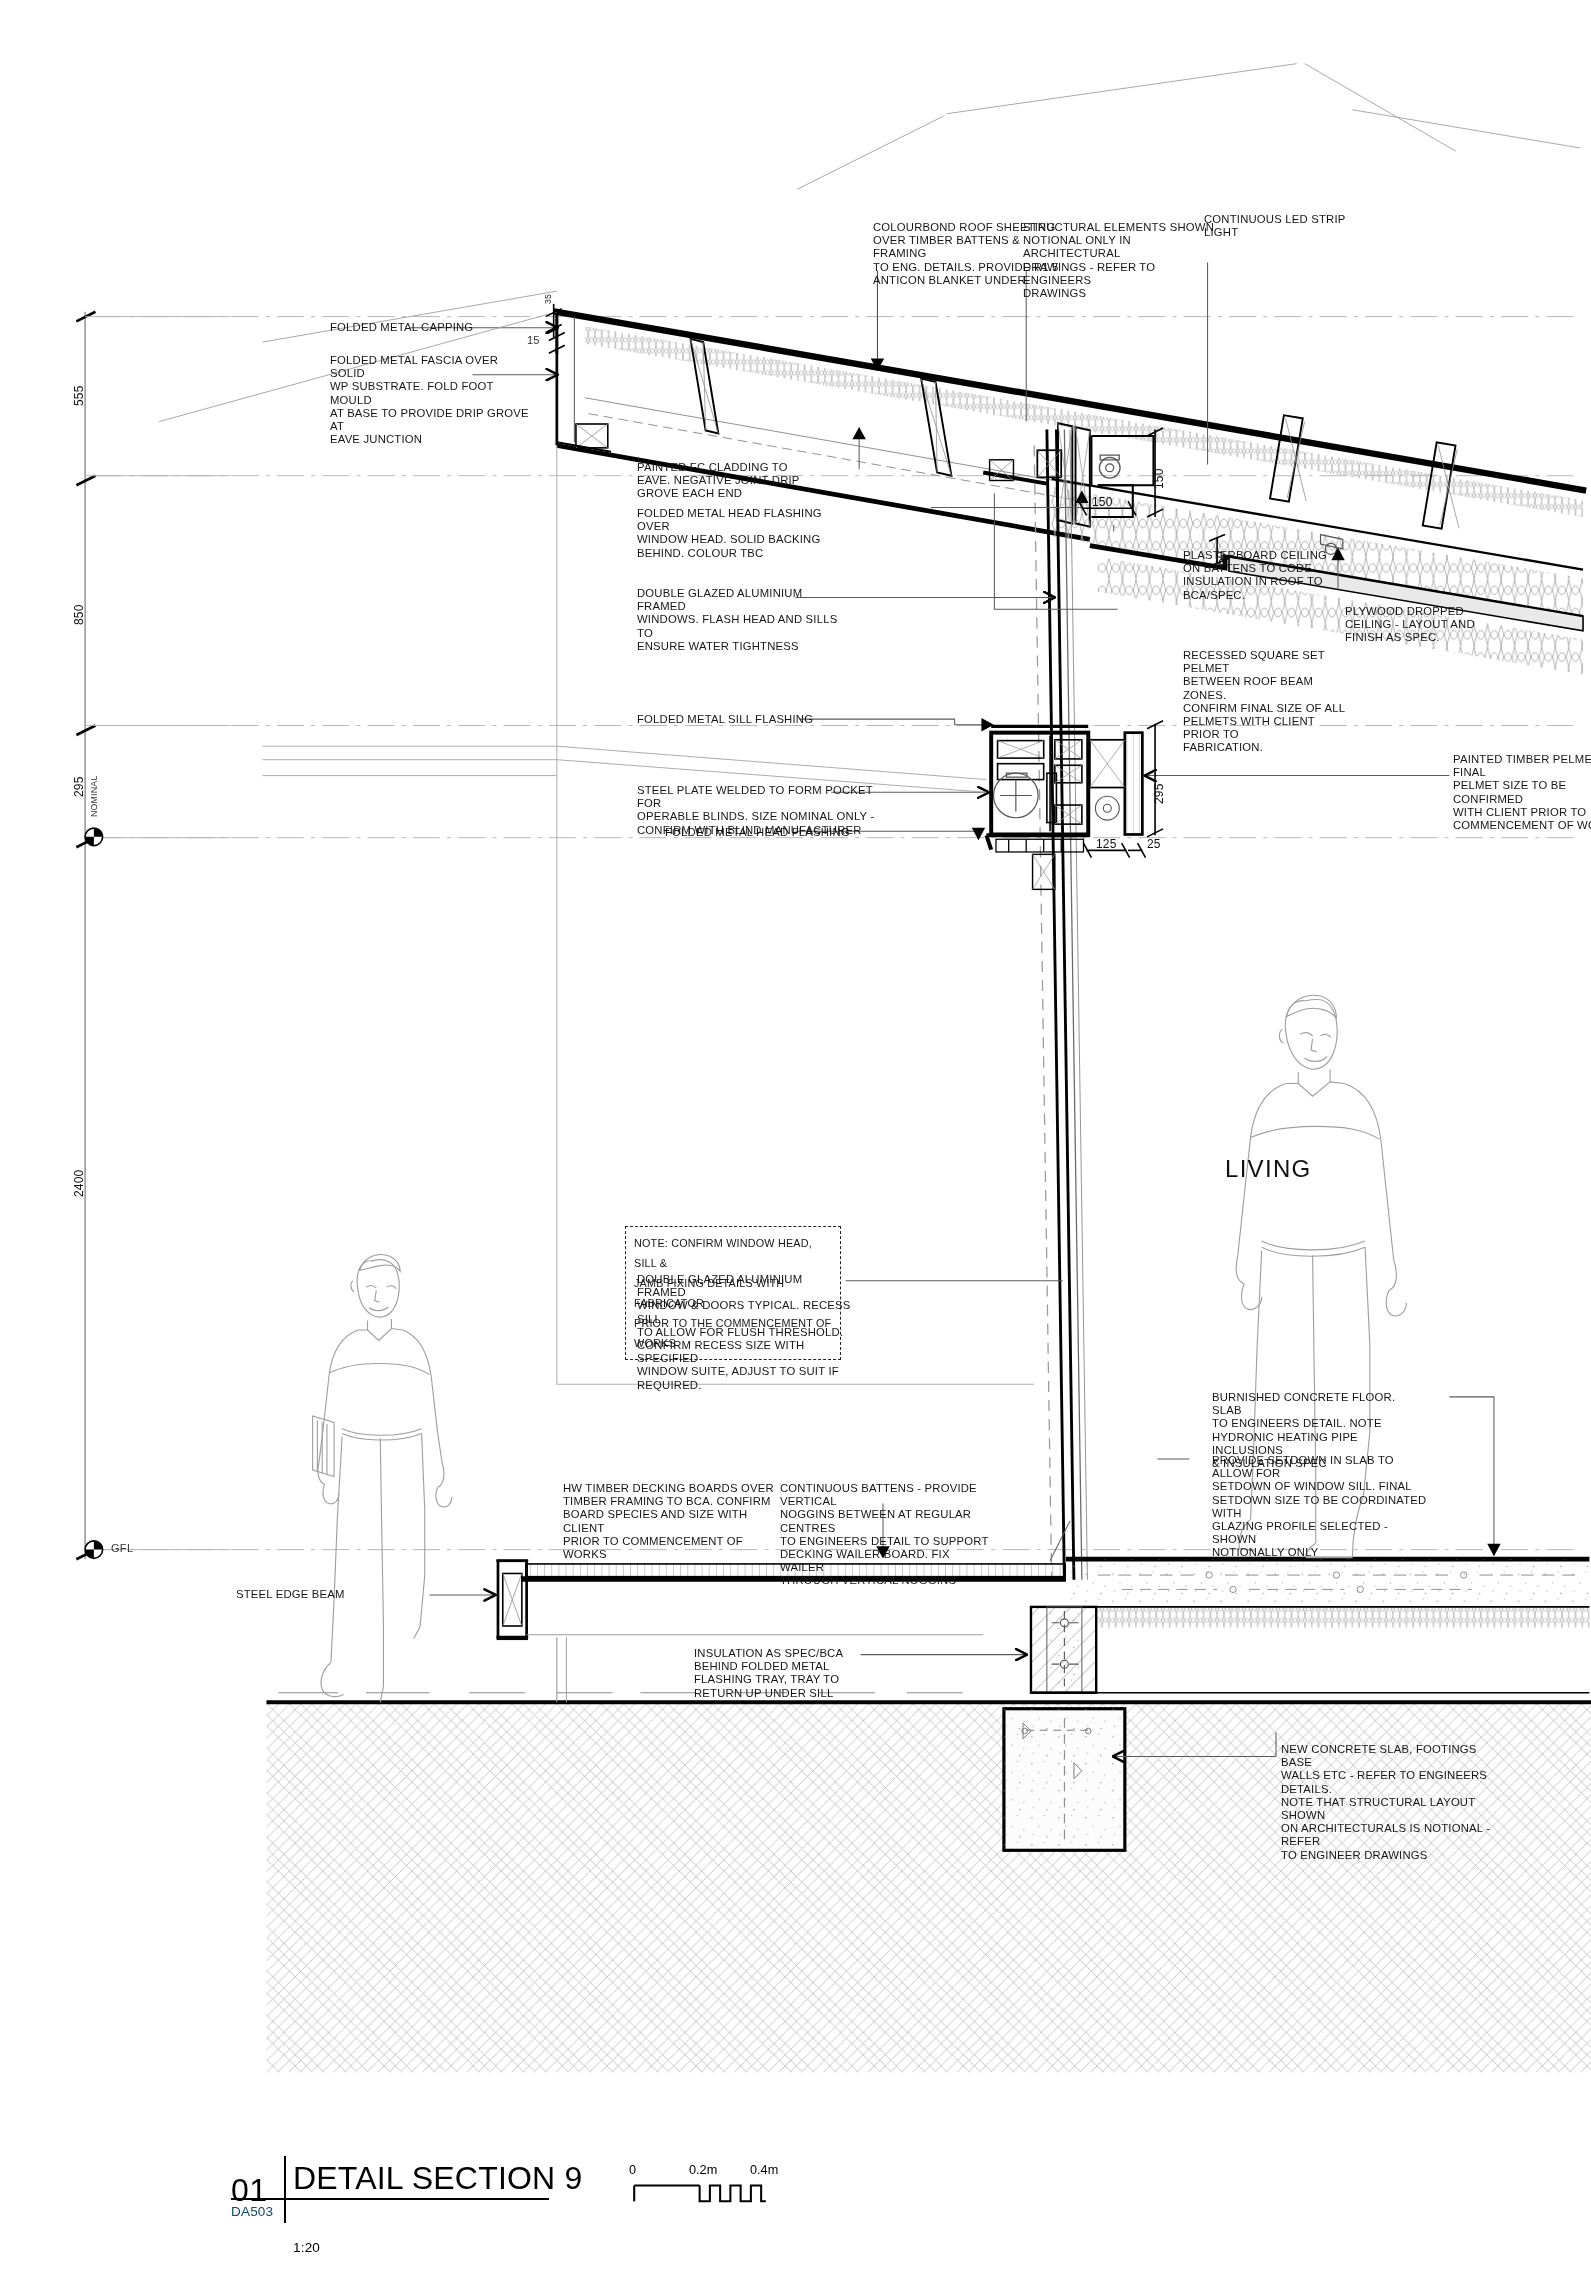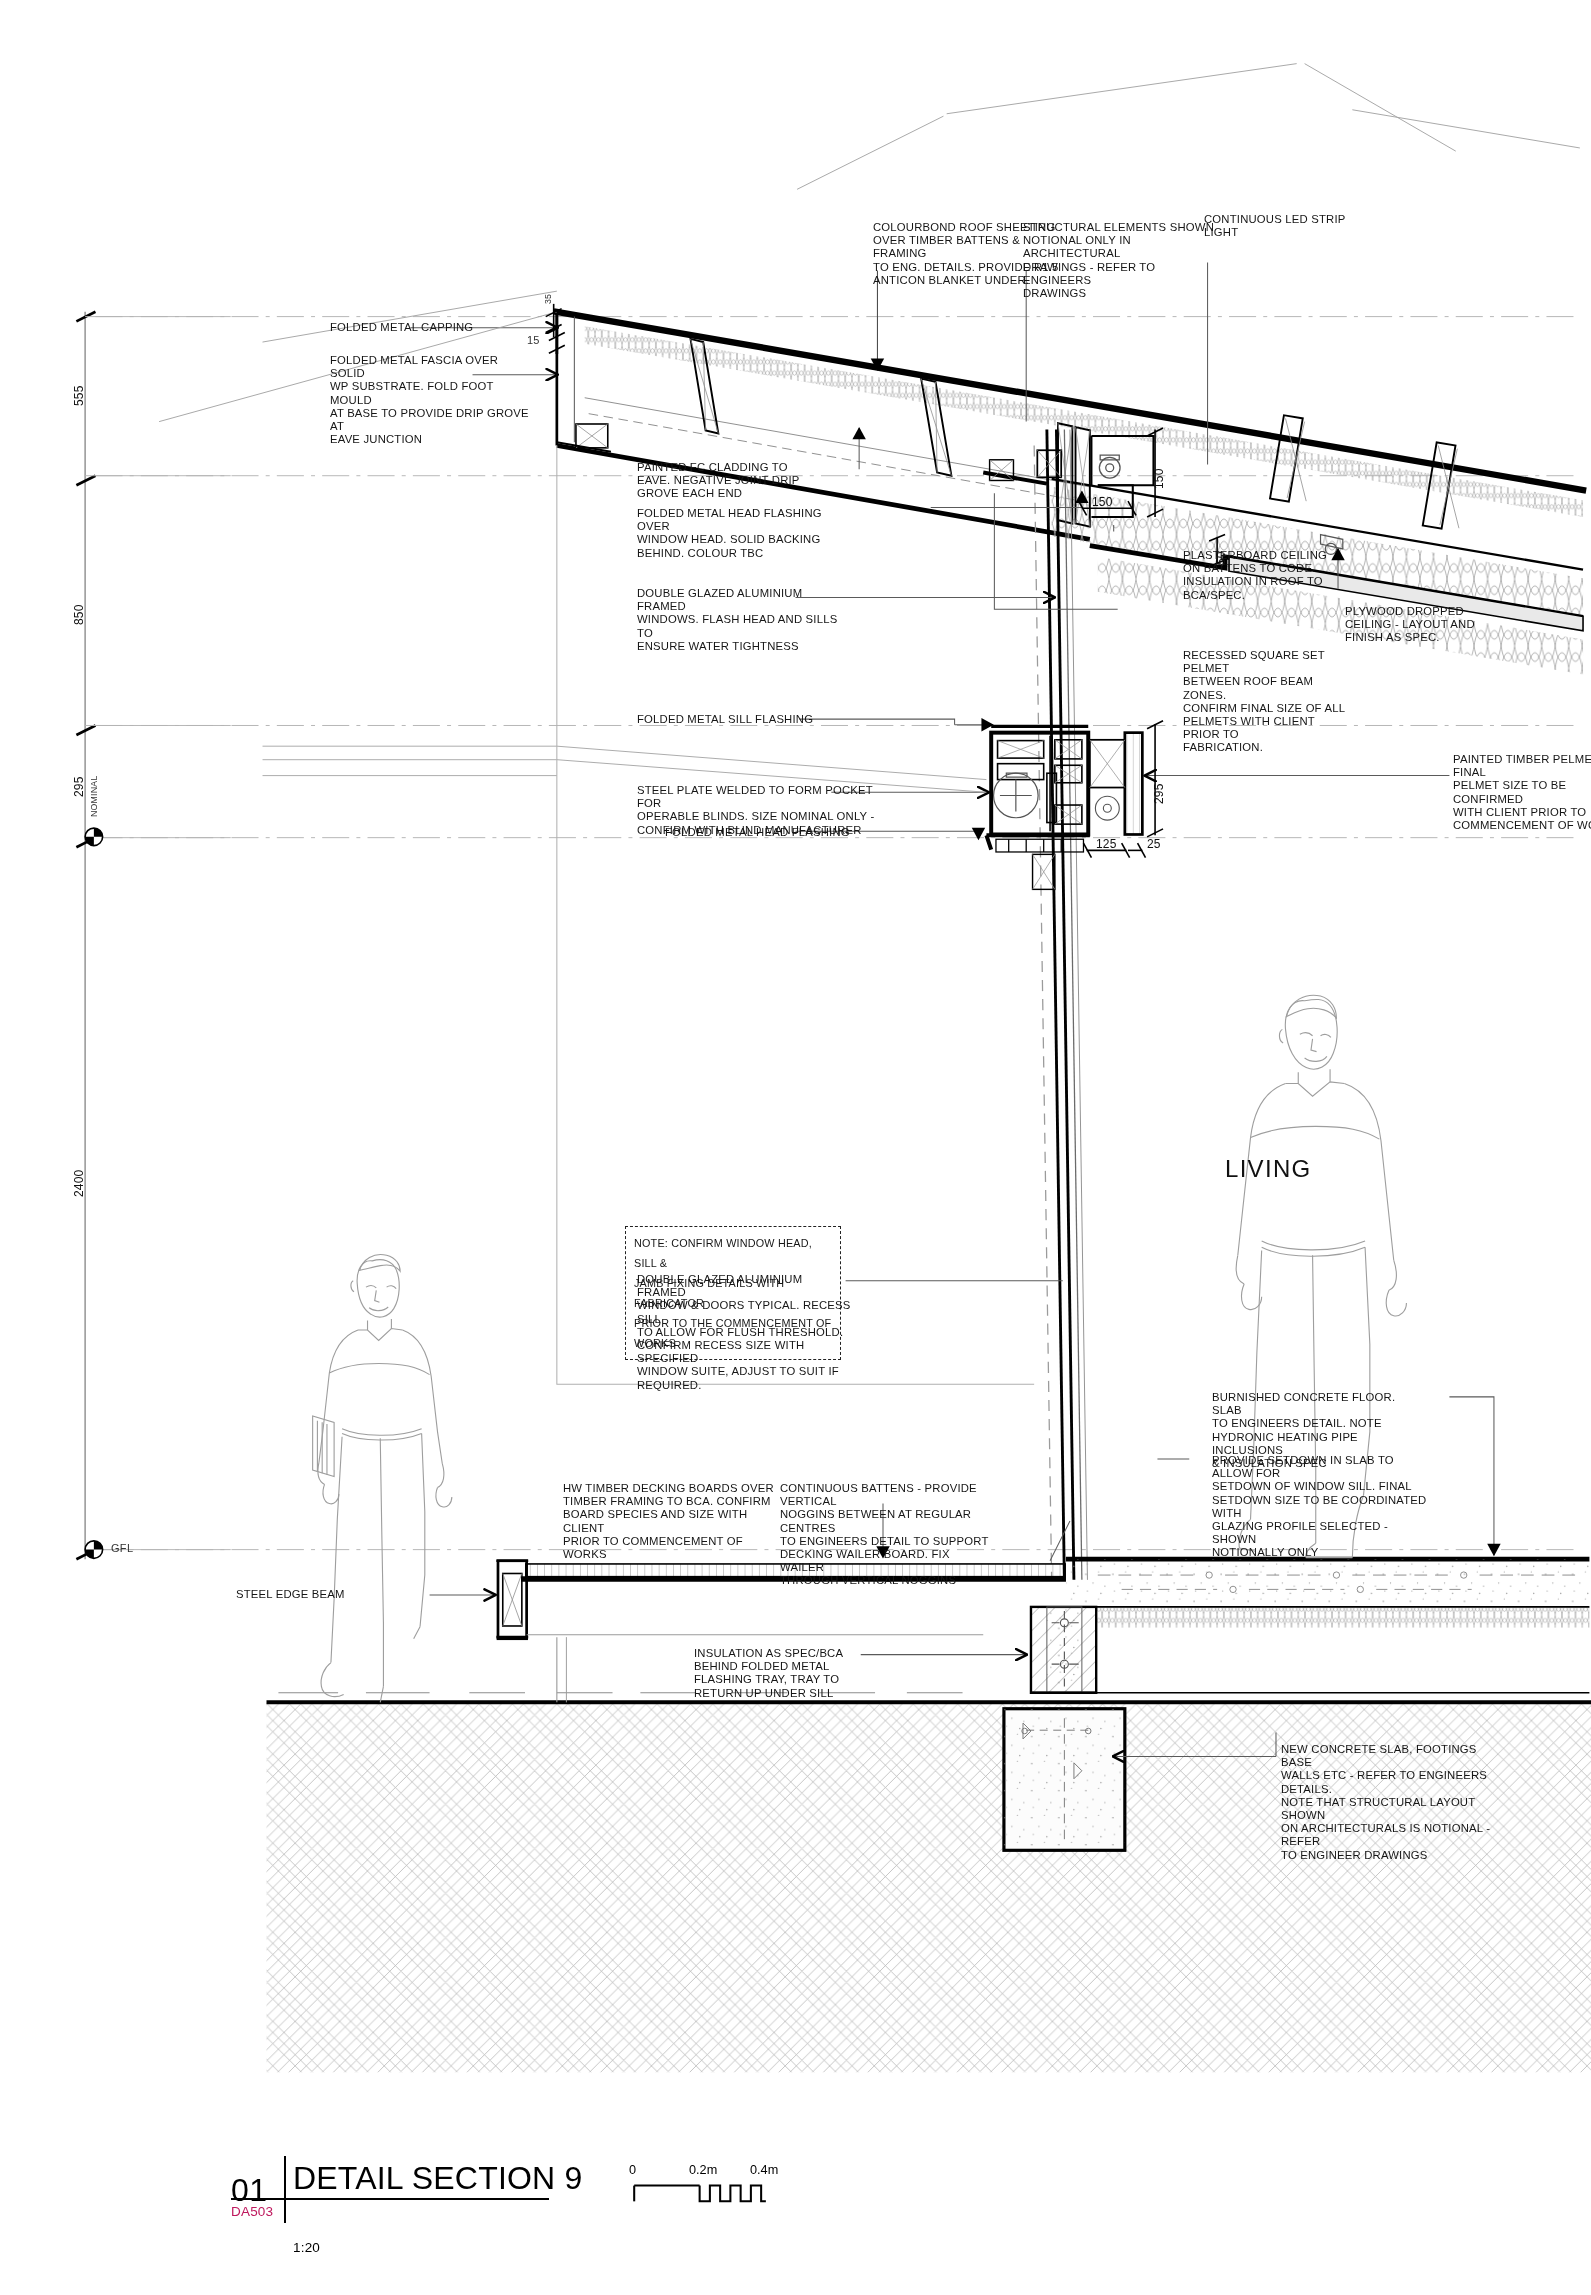--- a/index.html
+++ b/index.html
@@ -81,21 +81,21 @@
     font-family:"Liberation Sans", sans-serif;
   }
   .tb-title{
     position:absolute;left:62px;top:1.6px;
     font-size:32px;letter-spacing:0.2px;color:#000;
     white-space:nowrap;
     font-family:"Liberation Sans", sans-serif;
   }
   .tb-sheet{
     position:absolute;left:0;top:46px;
-    font-size:13.5px;color:#be185d;letter-spacing:0.2px;
+    font-size:13.5px;color:#0c4a6e;letter-spacing:0.2px;
   }
   .tb-scale{
     position:absolute;left:62px;top:46px;
     font-size:13.5px;color:#000;letter-spacing:0.2px;margin-top:36px;
   }
   .tb-rule{
     position:absolute;left:0;top:40px;width:318px;height:2.4px;background:#000;
   }
   .tb-vrule{
     position:absolute;left:53px;top:-1.6px;width:2px;height:67px;background:#000;

